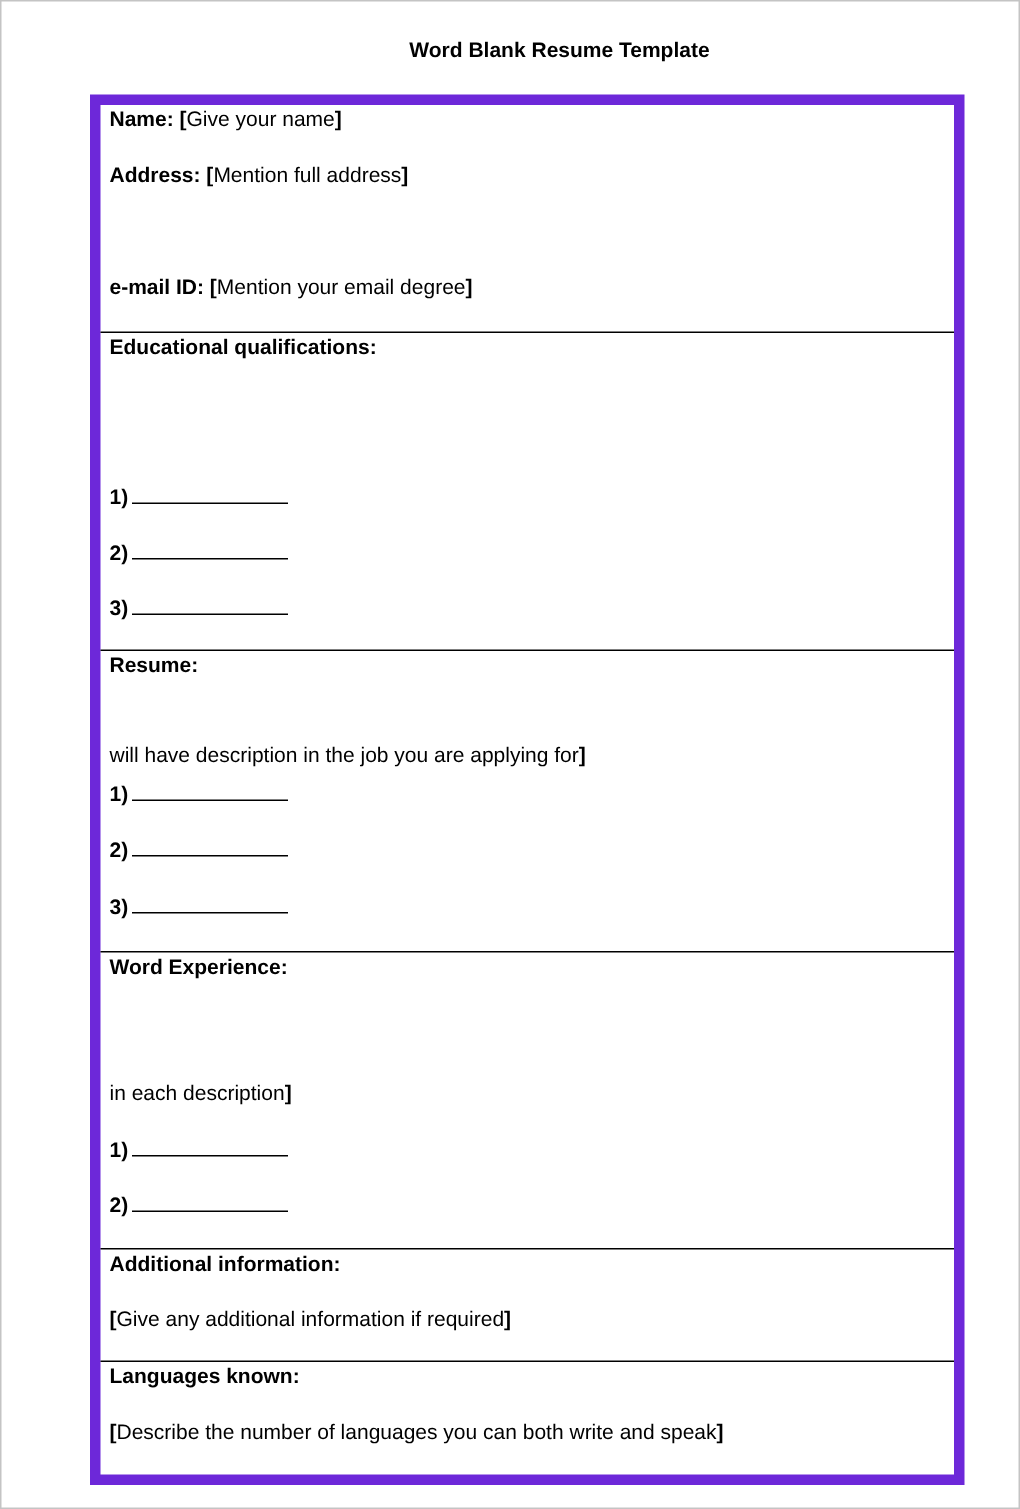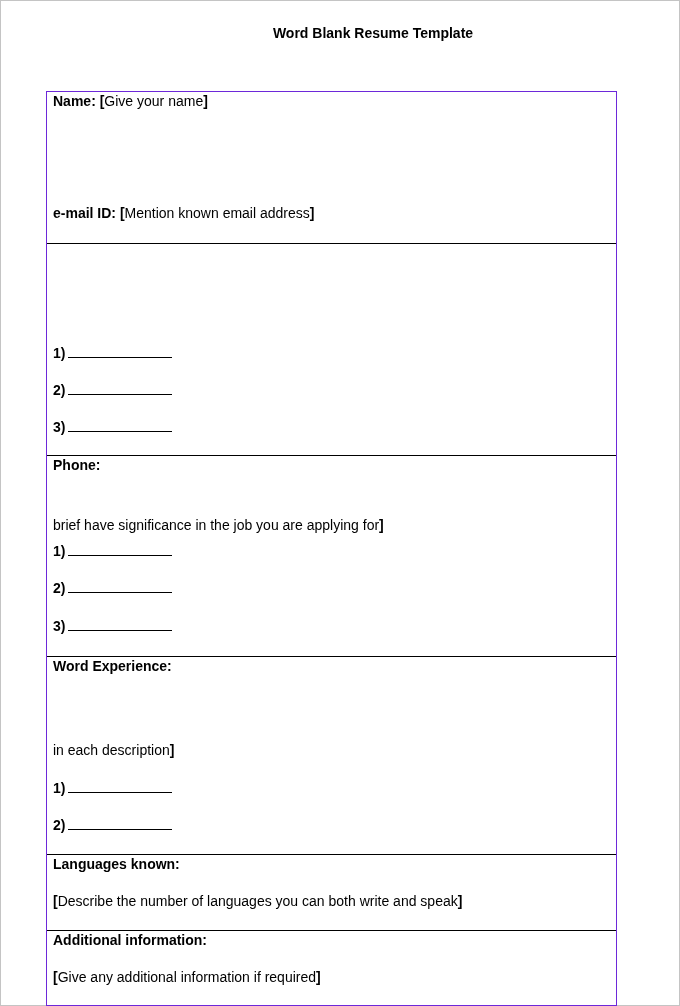--- a/index.html
+++ b/index.html
@@ -15,24 +15,23 @@
       position: absolute; left: 0; top: 0;
       width: 678px; height: 1004px;
       border: 1px solid #c4c4c4;
     }
     .doc-title {
       position: absolute; top: 25px; left: 0; width: 746px;
       text-align: center;
       font-weight: bold; font-size: 14px;
     }
     .resume-table {
-      position: absolute; left: 46px; top: 63px;
+      position: absolute; left: 60px; top: 63px;
       width: 569px;
-      border: 1px solid #6d28d9;
-      margin-top: 28px;
+      border: 7px solid #6d28d9;
     }
     .section {
       border-top: 1px solid #000;
       padding: 0 6px;
       position: relative;
       box-sizing: border-box;
     }
     .section:first-child { border-top: none; }
     .line {
       position: absolute; left: 6px;
@@ -53,57 +52,61 @@
 <div class="page-frame"></div>
 
 <div class="doc-title">Word Blank Resume Template</div>
 
 <div class="resume-table">
 
   <div class="section" style="height:151px">
     <div class="line" style="top:1px">
       <span class="b">Name: </span><span class="b">[</span><span>Give your name</span><span class="b">]</span>
     </div>
+    <div class="line" style="top:38px">
+      <span class="b">Address: </span><span class="b">[</span><span>Mention full address</span><span class="b">]</span>
+    </div>
     <div class="line" style="top:113px">
-      <span class="b">e-mail ID: </span><span class="b">[</span><span>Mention known email address</span><span class="b">]</span>
+      <span class="b">e-mail ID: </span><span class="b">[</span><span>Mention your email degree</span><span class="b">]</span>
     </div>
   </div>
 
   <div class="section" style="height:212px">
+    <div class="line b" style="top:1px">Educational qualifications:</div>
     <div class="line b" style="top:101px"><span>1)</span><span class="blank"></span></div>
     <div class="line b" style="top:138px"><span>2)</span><span class="blank"></span></div>
     <div class="line b" style="top:175px"><span>3)</span><span class="blank"></span></div>
   </div>
 
   <div class="section" style="height:201px">
-    <div class="line b" style="top:1px">Phone:</div>
+    <div class="line b" style="top:1px">Resume:</div>
     <div class="line" style="top:61px">
-      <span>brief have  significance in the job you are applying  for</span><span class="b">]</span>
+      <span>will have  description in the job you are applying  for</span><span class="b">]</span>
     </div>
     <div class="line b" style="top:87px"><span>1)</span><span class="blank"></span></div>
     <div class="line b" style="top:124px"><span>2)</span><span class="blank"></span></div>
     <div class="line b" style="top:162px"><span>3)</span><span class="blank"></span></div>
   </div>
 
   <div class="section" style="height:198px">
     <div class="line b" style="top:1px">Word Experience:</div>
     <div class="line" style="top:85px">
       <span>in each description</span><span class="b">]</span>
     </div>
     <div class="line b" style="top:123px"><span>1)</span><span class="blank"></span></div>
     <div class="line b" style="top:160px"><span>2)</span><span class="blank"></span></div>
   </div>
 
+  <div class="section" style="height:75px">
+    <div class="line b" style="top:1px">Additional information:</div>
+    <div class="line" style="top:38px">
+      <span class="b">[</span><span>Give any additional  information if required</span><span class="b">]</span>
+    </div>
+  </div>
+
   <div class="section" style="height:76px">
     <div class="line b" style="top:1px">Languages known:</div>
     <div class="line" style="top:38px">
       <span class="b">[</span><span>Describe the number of languages you can  both write and  speak</span><span class="b">]</span>
     </div>
   </div>
 
-  <div class="section" style="height:75px">
-    <div class="line b" style="top:1px">Additional information:</div>
-    <div class="line" style="top:38px">
-      <span class="b">[</span><span>Give any additional  information if required</span><span class="b">]</span>
-    </div>
-  </div>
-
 </div>
 
 </body></html>

